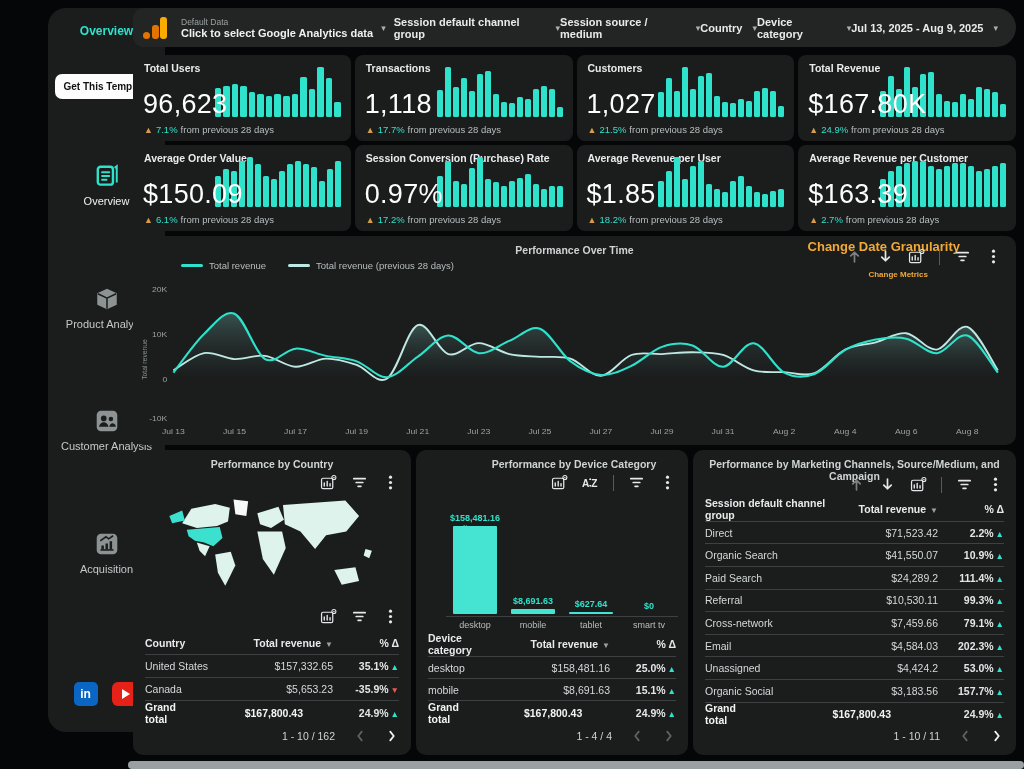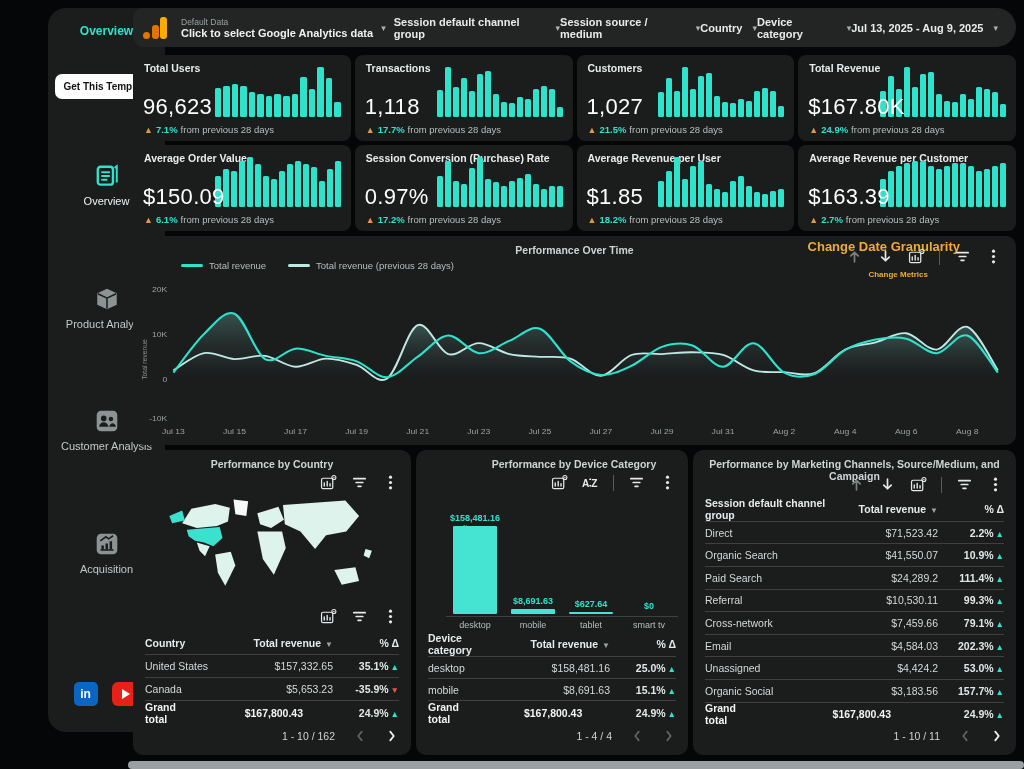--- a/index.html
+++ b/index.html
@@ -37,24 +37,24 @@
   .caret { color:#aab0b0; font-size:9px; }
   .chips { flex:1; display:flex; align-items:center; justify-content:space-evenly; margin-left:8px; }
   .chip { display:flex; align-items:center; gap:10px; cursor:pointer; }
   .chip-label { font-size:11px; font-weight:bold; color:#e9ebeb; }
   .date-chip { display:flex; align-items:center; gap:10px; cursor:pointer; }
 
   
   .kpi-grid { position:absolute; left:133px; top:55px; width:883px; height:176px; display:grid; grid-template-columns:repeat(4,1fr); grid-template-rows:1fr 1fr; gap:4px; }
   .kpi-card { position:relative; background:#1b1d1d; border-radius:8px; overflow:hidden; }
   .kpi-title { position:absolute; left:11px; top:7px; right:8px; font-size:10.5px; font-weight:bold; color:#e9ecec; }
-  .kpi-value { position:absolute; left:10px; bottom:21px; font-size:22px; color:#fdfdfd; letter-spacing:.3px; }
+  .kpi-value { position:absolute; left:10px; bottom:21px; font-size:27px; color:#fdfdfd; letter-spacing:.3px; }
   .kpi-delta { position:absolute; left:11px; bottom:6px; font-size:9.5px; color:#b9bfbf; display:flex; align-items:center; gap:3px; }
   .kpi-arrow { color:#d79b4a; font-size:9px; }
-  .kpi-pct { color:#2ee2cb; font-weight:bold; }
+  .kpi-pct { color:#2ee2cb; font-weight:normal; }
   .spark { position:absolute; right:10px; bottom:24px; width:126px; height:50px; display:flex; align-items:flex-end; gap:2px; }
   .spark-bar { flex:1; background:#2ee2cb; border-radius:1.5px; }
 
   
   .panel { position:absolute; background:#1b1d1d; border-radius:10px; }
   .panel-title { text-align:center; font-size:10.5px; color:#ced3d3; padding-top:8px; font-weight:bold; }
   .tb-icons { display:flex; align-items:center; gap:14px; }
   .tbi { width:17px; height:17px; color:#e6e9e9; cursor:pointer; }
   .tbi svg { width:100%; height:100%; display:block; }
   .tbi.dim { color:#7b8181; }

